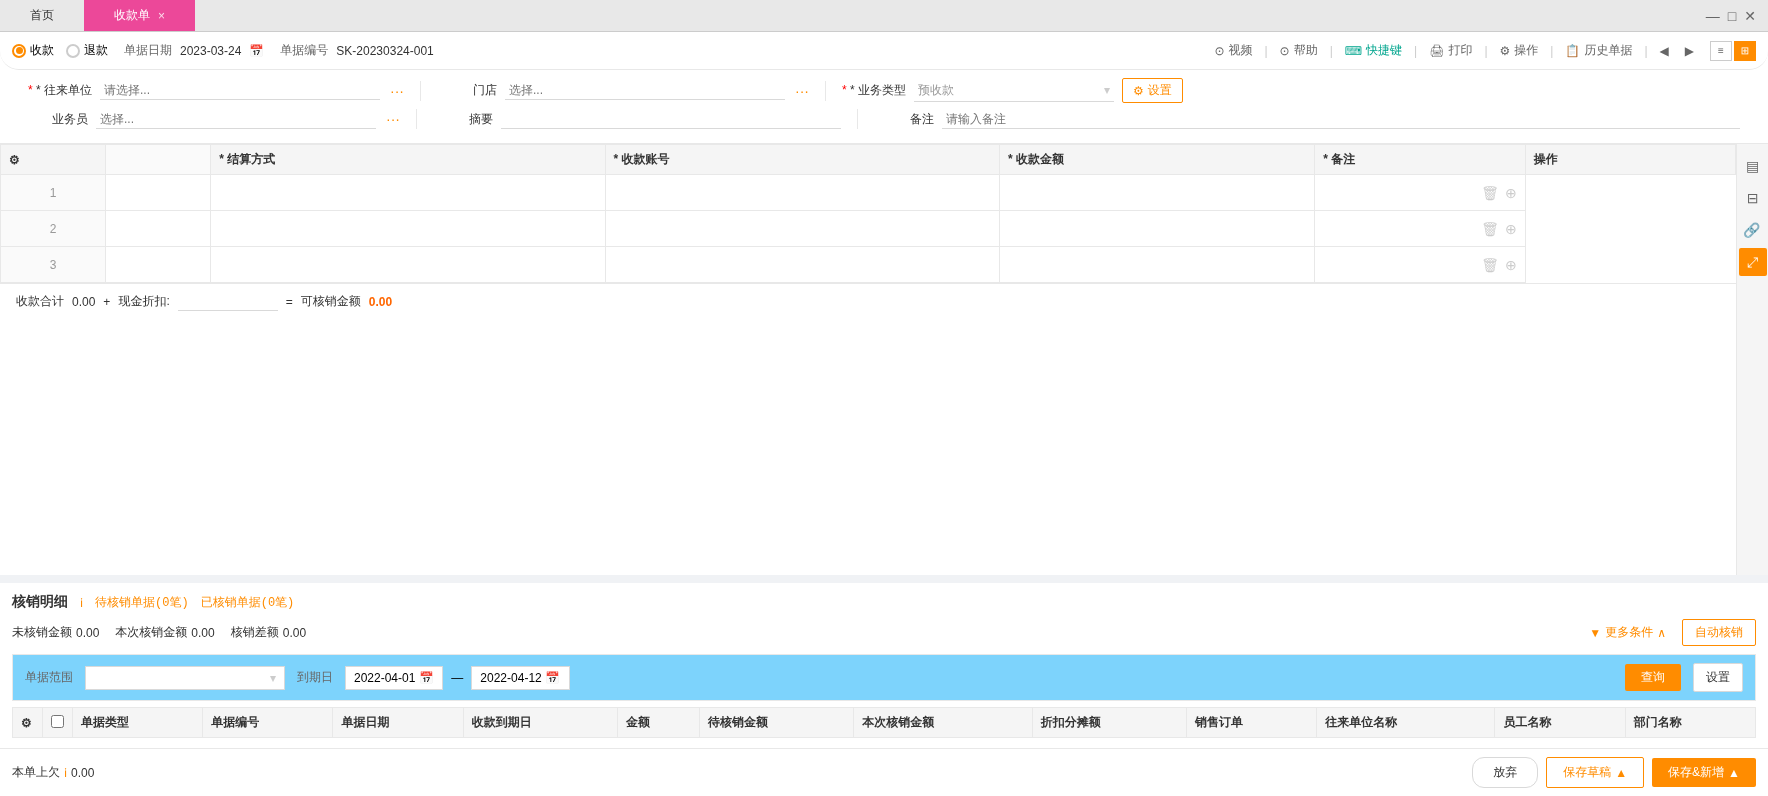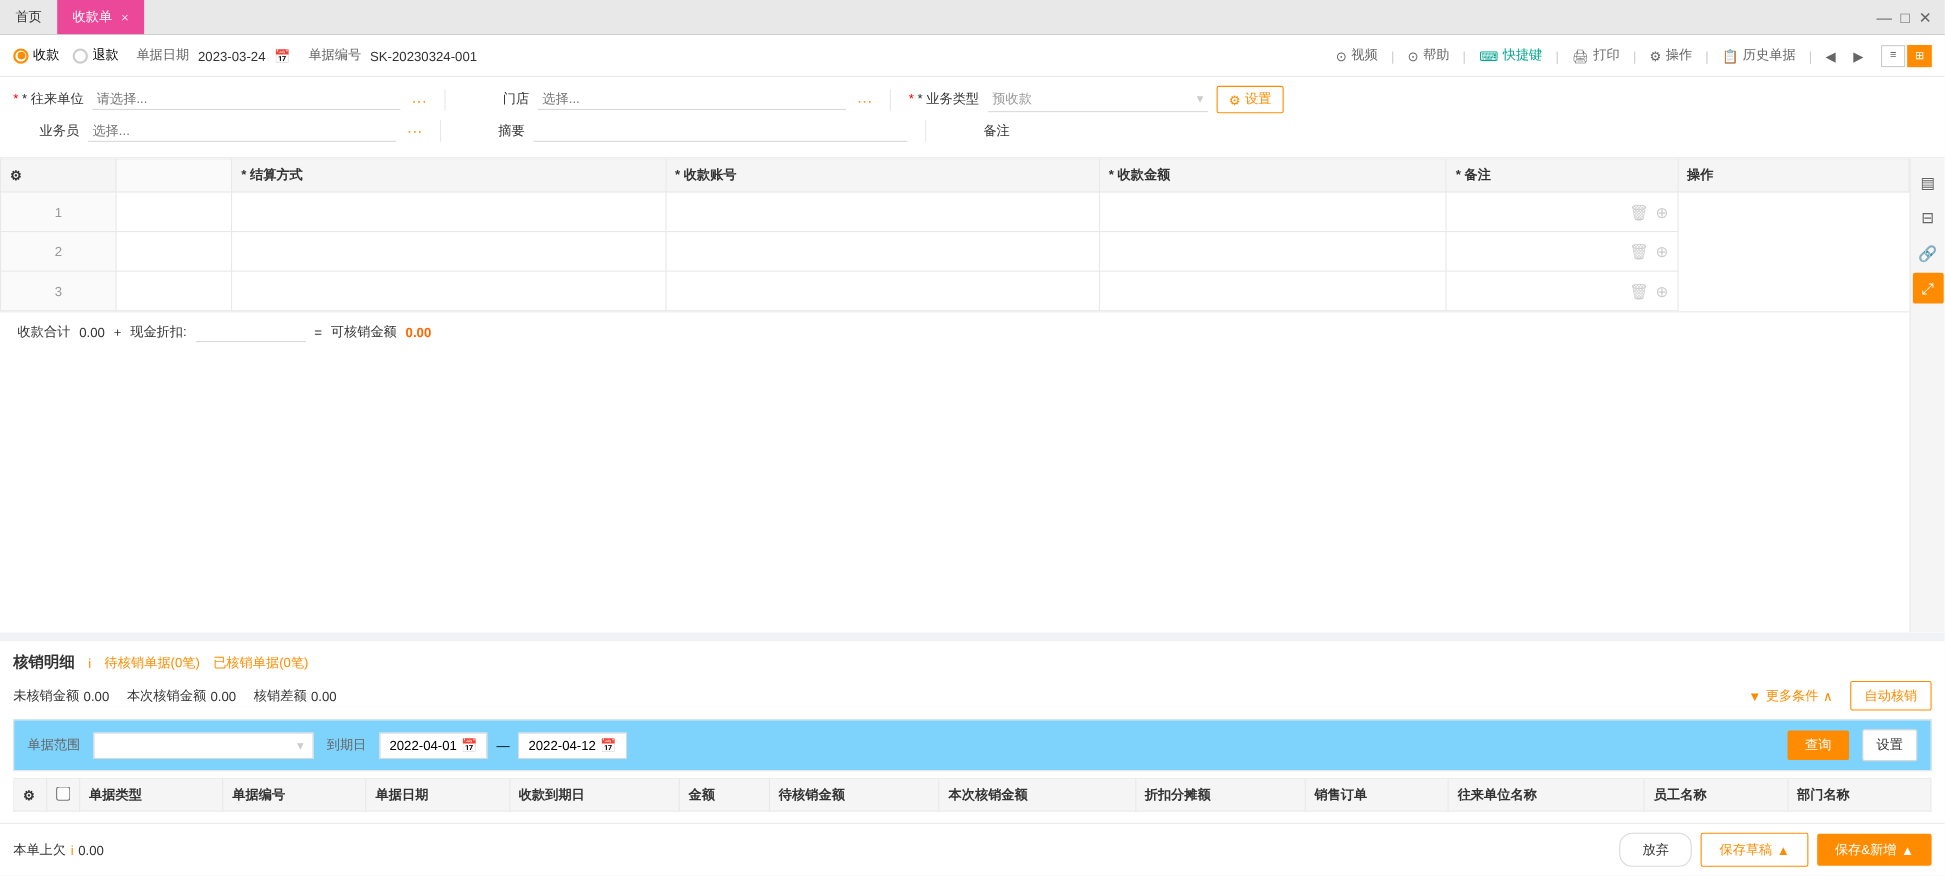--- a/index.html
+++ b/index.html
@@ -1,49 +1,49 @@
 <!DOCTYPE html>
 <html><head>
   <meta charset="utf-8">
   <style>
     * { box-sizing: border-box; margin: 0; padding: 0; font-family: 'Microsoft YaHei', Arial, sans-serif; font-size: 12px; }
     body { background: #f0f2f5; width: 1768px; height: 796px; overflow: hidden; }
 
     
     .tab-bar { display: flex; align-items: center; background: #e8e8e8; height: 32px; border-bottom: 1px solid #ccc; }
-    .tab-item { padding: 0 14px; height: 100%; display: flex; align-items: center; cursor: pointer; color: #333; }
+    .tab-item { padding: 0 30px; height: 100%; display: flex; align-items: center; cursor: pointer; color: #333; }
     .tab-item.active { background: #ec4899; color: #fff; }
     .tab-item .tab-close { margin-left: 8px; font-size: 12px; color: rgba(255,255,255,0.8); cursor: pointer; }
     .tab-item.home { background: #e8e8e8; color: #333; }
     .win-controls { margin-left: auto; display: flex; align-items: center; gap: 8px; padding-right: 12px; }
     .win-btn { cursor: pointer; color: #666; font-size: 14px; }
 
     
     .main { background: #fff; height: calc(796px - 32px); display: flex; flex-direction: column; overflow: hidden; }
 
     
-    .form-header { padding: 8px 12px; border-bottom: 1px solid #e8e8e8; display: flex; align-items: center; gap: 16px; background: #fff; }
+    .form-header { padding: 8px 12px; border-bottom: 1px solid #e8e8e8; display: flex; align-items: center; gap: 16px; background: #fff; border-radius: 19px; }
     .radio-group { display: flex; align-items: center; gap: 12px; }
     .radio-item { display: flex; align-items: center; gap: 4px; cursor: pointer; }
     .radio-dot { width: 14px; height: 14px; border-radius: 50%; border: 2px solid #ccc; display: flex; align-items: center; justify-content: center; }
     .radio-dot.active { border-color: #ff8c00; }
     .radio-dot.active::after { content: ''; width: 7px; height: 7px; background: #ff8c00; border-radius: 50%; }
     .meta-info { display: flex; align-items: center; gap: 8px; color: #333; }
     .meta-label { color: #666; }
     .cal-icon { color: #ff8c00; cursor: pointer; }
     .toolbar-right { margin-left: auto; display: flex; align-items: center; gap: 8px; }
     .toolbar-btn { display: flex; align-items: center; gap: 4px; color: #666; cursor: pointer; font-size: 12px; padding: 2px 4px; }
     .toolbar-btn.active { color: #00a58e; }
     .toolbar-sep { color: #ccc; }
     .layout-btns { display: flex; align-items: center; gap: 2px; margin-left: 4px; }
     .layout-btn { width: 22px; height: 20px; border: 1px solid #ccc; background: #fff; cursor: pointer; display: flex; align-items: center; justify-content: center; font-size: 10px; color: #666; }
     .layout-btn.active { background: #ff8c00; color: #fff; border-color: #ff8c00; }
 
     
-    .field-rows { padding: 8px 12px; background: #fff; border-bottom: 1px solid #e8e8e8; }
+    .field-rows { padding: 8px 28px; background: #fff; border-bottom: 1px solid #e8e8e8; }
     .field-row { display: flex; align-items: center; gap: 8px; margin-bottom: 6px; }
     .field-label { color: #333; min-width: 60px; text-align: right; white-space: nowrap; }
     .field-label.required::before { content: '* '; color: red; }
     .field-input { flex: 1; border: none; border-bottom: 1px solid #d9d9d9; padding: 2px 4px; color: #999; outline: none; background: transparent; min-width: 80px; }
     .field-more { color: #ff8c00; cursor: pointer; font-size: 14px; margin-left: 2px; }
     .field-divider { width: 1px; background: #e8e8e8; height: 20px; margin: 0 8px; }
     .field-select { display: flex; align-items: center; gap: 4px; border-bottom: 1px solid #d9d9d9; padding: 2px 4px; flex: 1; color: #999; }
     .field-select .chevron { color: #ccc; margin-left: auto; }
     .settings-btn { background: #fff; border: 1px solid #ff8c00; color: #ff8c00; padding: 3px 10px; cursor: pointer; border-radius: 2px; display: flex; align-items: center; gap: 4px; }
     .field-text-input { border: none; border-bottom: 1px solid #d9d9d9; padding: 2px 4px; outline: none; flex: 1; background: transparent; color: #999; }
@@ -62,21 +62,21 @@
     
     .sum-row { display: flex; align-items: center; padding: 8px 16px; background: #fff; border-top: 1px solid #e8e8e8; gap: 8px; color: #333; }
     .sum-orange { color: #ff6600; font-weight: bold; }
     .sum-input { border: none; border-bottom: 1px solid #d9d9d9; width: 100px; padding: 2px 4px; outline: none; text-align: right; }
 
     
     .verify-section { background: #fff; border-top: 8px solid #f0f2f5; padding: 10px 12px; flex-shrink: 0; }
     .verify-header { display: flex; align-items: center; gap: 12px; margin-bottom: 8px; }
     .verify-title { font-size: 14px; font-weight: bold; color: #333; }
     .verify-info-icon { color: #ff8c00; cursor: pointer; }
-    .verify-tab { color: #ff8c00; cursor: pointer; font-size: 12px; }
+    .verify-tab { color: #ff8c00; cursor: pointer; font-size: 12px; font-family: Liberation Mono, monospace; }
     .verify-stats { display: flex; align-items: center; gap: 16px; color: #333; margin-bottom: 8px; }
     .stat-item { display: flex; align-items: center; gap: 4px; }
     .stat-val { color: #333; }
     .more-conditions { display: flex; align-items: center; gap: 4px; color: #ff8c00; cursor: pointer; margin-left: auto; }
     .auto-btn { background: #fff; border: 1px solid #ff8c00; color: #ff8c00; padding: 4px 12px; cursor: pointer; border-radius: 2px; }
 
     
     .filter-row { display: flex; align-items: center; gap: 12px; padding: 8px 0; border: 1px solid #e8e8e8; padding: 8px 12px; background: #7dd3fc; margin-bottom: 6px; }
     .filter-label { color: #666; white-space: nowrap; }
     .filter-select { display: flex; align-items: center; border: 1px solid #d9d9d9; padding: 4px 8px; background: #fff; cursor: pointer; min-width: 200px; gap: 4px; }
@@ -225,20 +225,21 @@
       <span class="field-more">···</span>
 
       <div class="field-divider"></div>
 
       <span class="field-label">摘要</span>
       <input class="field-text-input" type="text" style="max-width: 340px;">
 
       <div class="field-divider"></div>
 
       <span class="field-label">备注</span>
+      <input class="field-text-input" type="text" style="flex: 1 1 0%;" placeholder="请输入备注">
     </div>
   </div>
 
   <div style="flex:1; display:flex; overflow:hidden; position:relative;">
     <div class="table-wrapper" style="flex:1; overflow:auto; padding-right:32px;">
       <table class="receipt-table">
         <thead>
           <tr>
             <th class="col-settings">
               <span>⚙</span>

